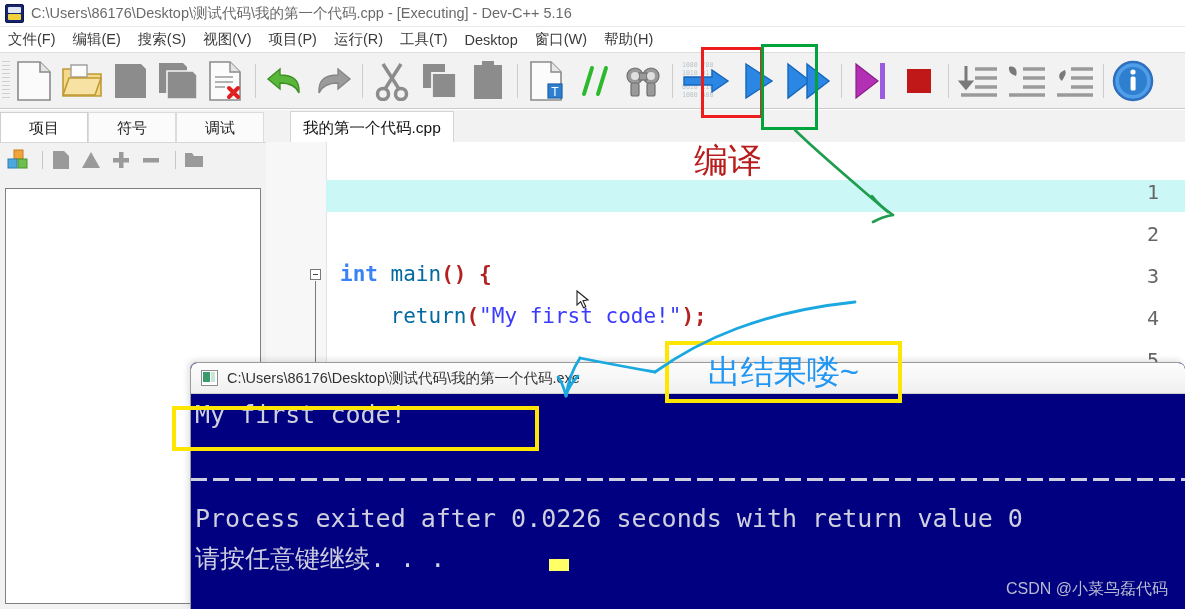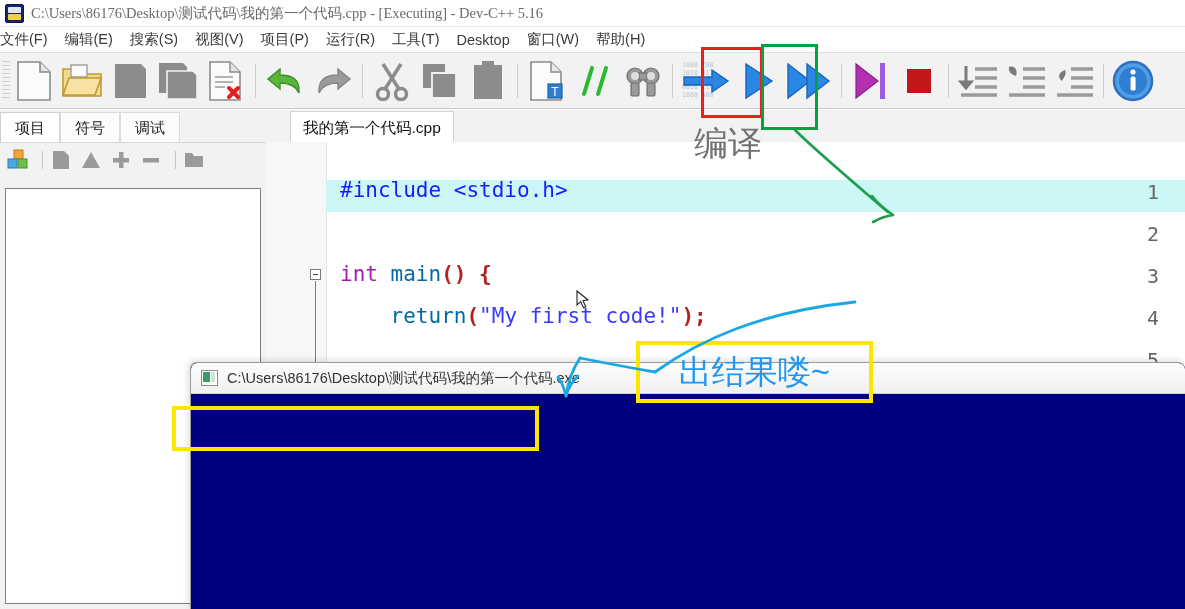--- a/index.html
+++ b/index.html
@@ -24,27 +24,27 @@
   .app-icon:before{
     content:"";position:absolute;left:2px;top:2px;width:13px;height:6px;
     background:#dfe6f4;border-radius:1px;
   }
   .app-icon:after{
     content:"";position:absolute;left:2px;bottom:2px;width:13px;height:6px;
     background:#f2d23a;border-radius:1px;
   }
   .title-text{
     font-size:14.5px;color:#6a6a6a;white-space:nowrap;
-    font-family:Liberation Serif, serif;
+    font-family:Liberation Sans, sans-serif;
   }
 
   
   .menubar{
     position:absolute;left:0;top:27px;width:1185px;height:25px;
-    background:#ffffff;display:flex;align-items:center;padding-left:0;
+    background:#ffffff;display:flex;align-items:center;padding-left:8px;
     box-sizing:border-box;
   }
   .menu-item{
     font-size:14.5px;color:#3a3a3a;margin-right:17px;white-space:nowrap;
     cursor:default;
   }
 
   
   .toolbar{
     position:absolute;left:0;top:52px;width:1185px;height:57px;
@@ -66,21 +66,21 @@
     border:3px solid #00a33c;box-sizing:border-box;z-index:30;pointer-events:none;
   }
 
   
   .leftpanel{
     position:absolute;left:0;top:110px;width:266px;height:499px;
     background:#f2f2f2;box-sizing:border-box;
   }
   .tabstrip{display:flex;align-items:flex-end;height:32px;padding-left:0;}
   .ptab{
-    height:30px;line-height:30px;padding:0 14px;font-size:15px;color:#222;
+    height:30px;line-height:30px;padding:0 28px;font-size:15px;color:#222;
     background:#fbfbfb;border:1px solid #dcdcdc;border-bottom:none;
     box-sizing:border-box;
   }
   .ptab.active{background:#ffffff;border-color:#cfcfcf;font-weight:normal;}
   .ptoolbar{
     height:34px;display:flex;align-items:center;padding-left:6px;
     background:#f2f2f2;border-top:1px solid #d8d8d8;
   }
   .pico{width:24px;height:24px;margin-right:6px;display:flex;align-items:center;justify-content:center;}
   .psep{width:1px;height:18px;background:#c6c6c6;margin:0 6px;}
@@ -119,21 +119,21 @@
   .foldline{position:absolute;left:49px;width:1px;background:#7a7a7a;}
   .foldend{position:absolute;left:49px;width:7px;height:1px;background:#7a7a7a;}
   .hlrow{
     position:absolute;left:60px;top:38px;width:859px;height:32px;background:#ccf7f7;
   }
   .cline{
     position:absolute;left:74px;font-size:21px;white-space:pre;
     font-family:"DejaVu Sans Mono","Liberation Mono",monospace;letter-spacing:0px;
   }
   .k-pre{color:#1a1aff;}
-  .k-kw{color:#a21caf;font-weight:normal;}
+  .k-kw{color:#3b82f6;font-weight:bold;}
   .k-fn{color:#0369a1;}
   .k-par{color:#b22222;font-weight:bold;}
   .k-str{color:#3a3aff;}
   .k-num{color:#a020a0;}
   .k-plain{color:#222222;}
   .k-punct{color:#b22222;font-weight:bold;}
 
   .cursor-arrow{position:absolute;left:310px;top:148px;width:14px;height:20px;z-index:12;}
 
   
@@ -173,31 +173,31 @@
     position:absolute;right:18px;bottom:10px;font-size:16px;color:#b9bcd0;
     font-family:"Liberation Sans","DejaVu Sans",sans-serif;
   }
 
   
   .box-output{
     position:absolute;left:172px;top:406px;width:367px;height:45px;
     border:4px solid #ffe600;box-sizing:border-box;z-index:26;pointer-events:none;
   }
   .box-result{
-    position:absolute;left:636px;top:341px;width:237px;height:62px;
+    position:absolute;left:665px;top:341px;width:237px;height:62px;
     border:4px solid #ffe600;background:rgba(255,255,255,0.0);box-sizing:border-box;
     z-index:27;display:flex;align-items:center;justify-content:center;
   }
   .box-result span{
     font-size:33px;color:#2196f3;font-family:"Liberation Sans","DejaVu Sans",sans-serif;
     white-space:nowrap;
   }
   .anno-compile{
-    position:absolute;left:694px;top:121px;width:100px;
-    font-size:34px;color:#737373;z-index:28;white-space:nowrap;
+    position:absolute;left:694px;top:138px;width:100px;
+    font-size:34px;color:#b91c1c;z-index:28;white-space:nowrap;
     font-family:"Liberation Sans","DejaVu Sans",sans-serif;
   }
   .anno-run{
     position:absolute;left:920px;top:215px;
     font-size:34px;color:#00a33c;z-index:28;white-space:nowrap;
     font-family:"Liberation Sans","DejaVu Sans",sans-serif;
   }
   .svg-overlay{position:absolute;left:0;top:0;width:1185px;height:609px;z-index:29;pointer-events:none;}
 </style>
 </head>
@@ -474,36 +474,43 @@
       <div class="lnum" style="top:164px">4</div>
       <div class="lnum" style="top:206px">5</div>
       <div class="lnum" style="top:248px">6</div>
       <div class="lnum" style="top:290px">7</div>
       <div class="lnum" style="top:332px">8</div>
 
       <div class="fold" style="top:127px"></div>
       <div class="foldline" style="top:139px;height:178px"></div>
       <div class="foldend" style="top:317px"></div>
 
-      <div class="cline" style="top:36px"><span class="k-pre">#include &lt;stdio.h&gt;</span></div>
       <div class="cline" style="top:120px"><span class="k-kw">int</span><span class="k-fn"> main</span><span class="k-par">()</span><span class="k-plain"> </span><span class="k-punct">{</span></div>
       <div class="cline" style="top:162px"><span class="k-fn">    return</span><span class="k-par">(</span><span class="k-str">"My first code!"</span><span class="k-par">)</span><span class="k-punct">;</span></div>
       <div class="cline" style="top:246px"><span class="k-kw">    return</span><span class="k-plain"> </span><span class="k-num">0</span><span class="k-punct">;</span></div>
       <div class="cline" style="top:288px"><span class="k-punct">}</span></div>
 
       <svg class="cursor-arrow" viewBox="0 0 14 20">
         <path d="M1 1l11 9-5 .7 2.8 6-2.3 1-2.8-6L1 15z" fill="#ffffff" stroke="#222" stroke-width="1.1"></path>
       </svg>
     </div>
   </div>
 
   <div class="console">
     <div class="ctitle">
       <div class="cmd-icon"></div>
       <div class="ctitle-text">C:\Users\86176\Desktop\测试代码\我的第一个代码.exe</div>
+    </div>
+    <div class="cbody">
+      <div class="cline-out" style="top:6px">My first code!</div>
+      <div class="dashline"></div>
+      <div class="cline-out" style="top:110px">Process exited after 0.0226 seconds with return value 0</div>
+      <div class="cline-out" style="top:148px">请按任意键继续. . .</div>
+      <div class="blockcursor"></div>
+      <div class="watermark">CSDN @小菜鸟磊代码</div>
     </div>
   </div>
 
   <div class="box-output"></div>
 
   <div class="box-result">
     <span>出结果喽~</span>
   </div>
 
   <div class="anno-compile">编译</div>

